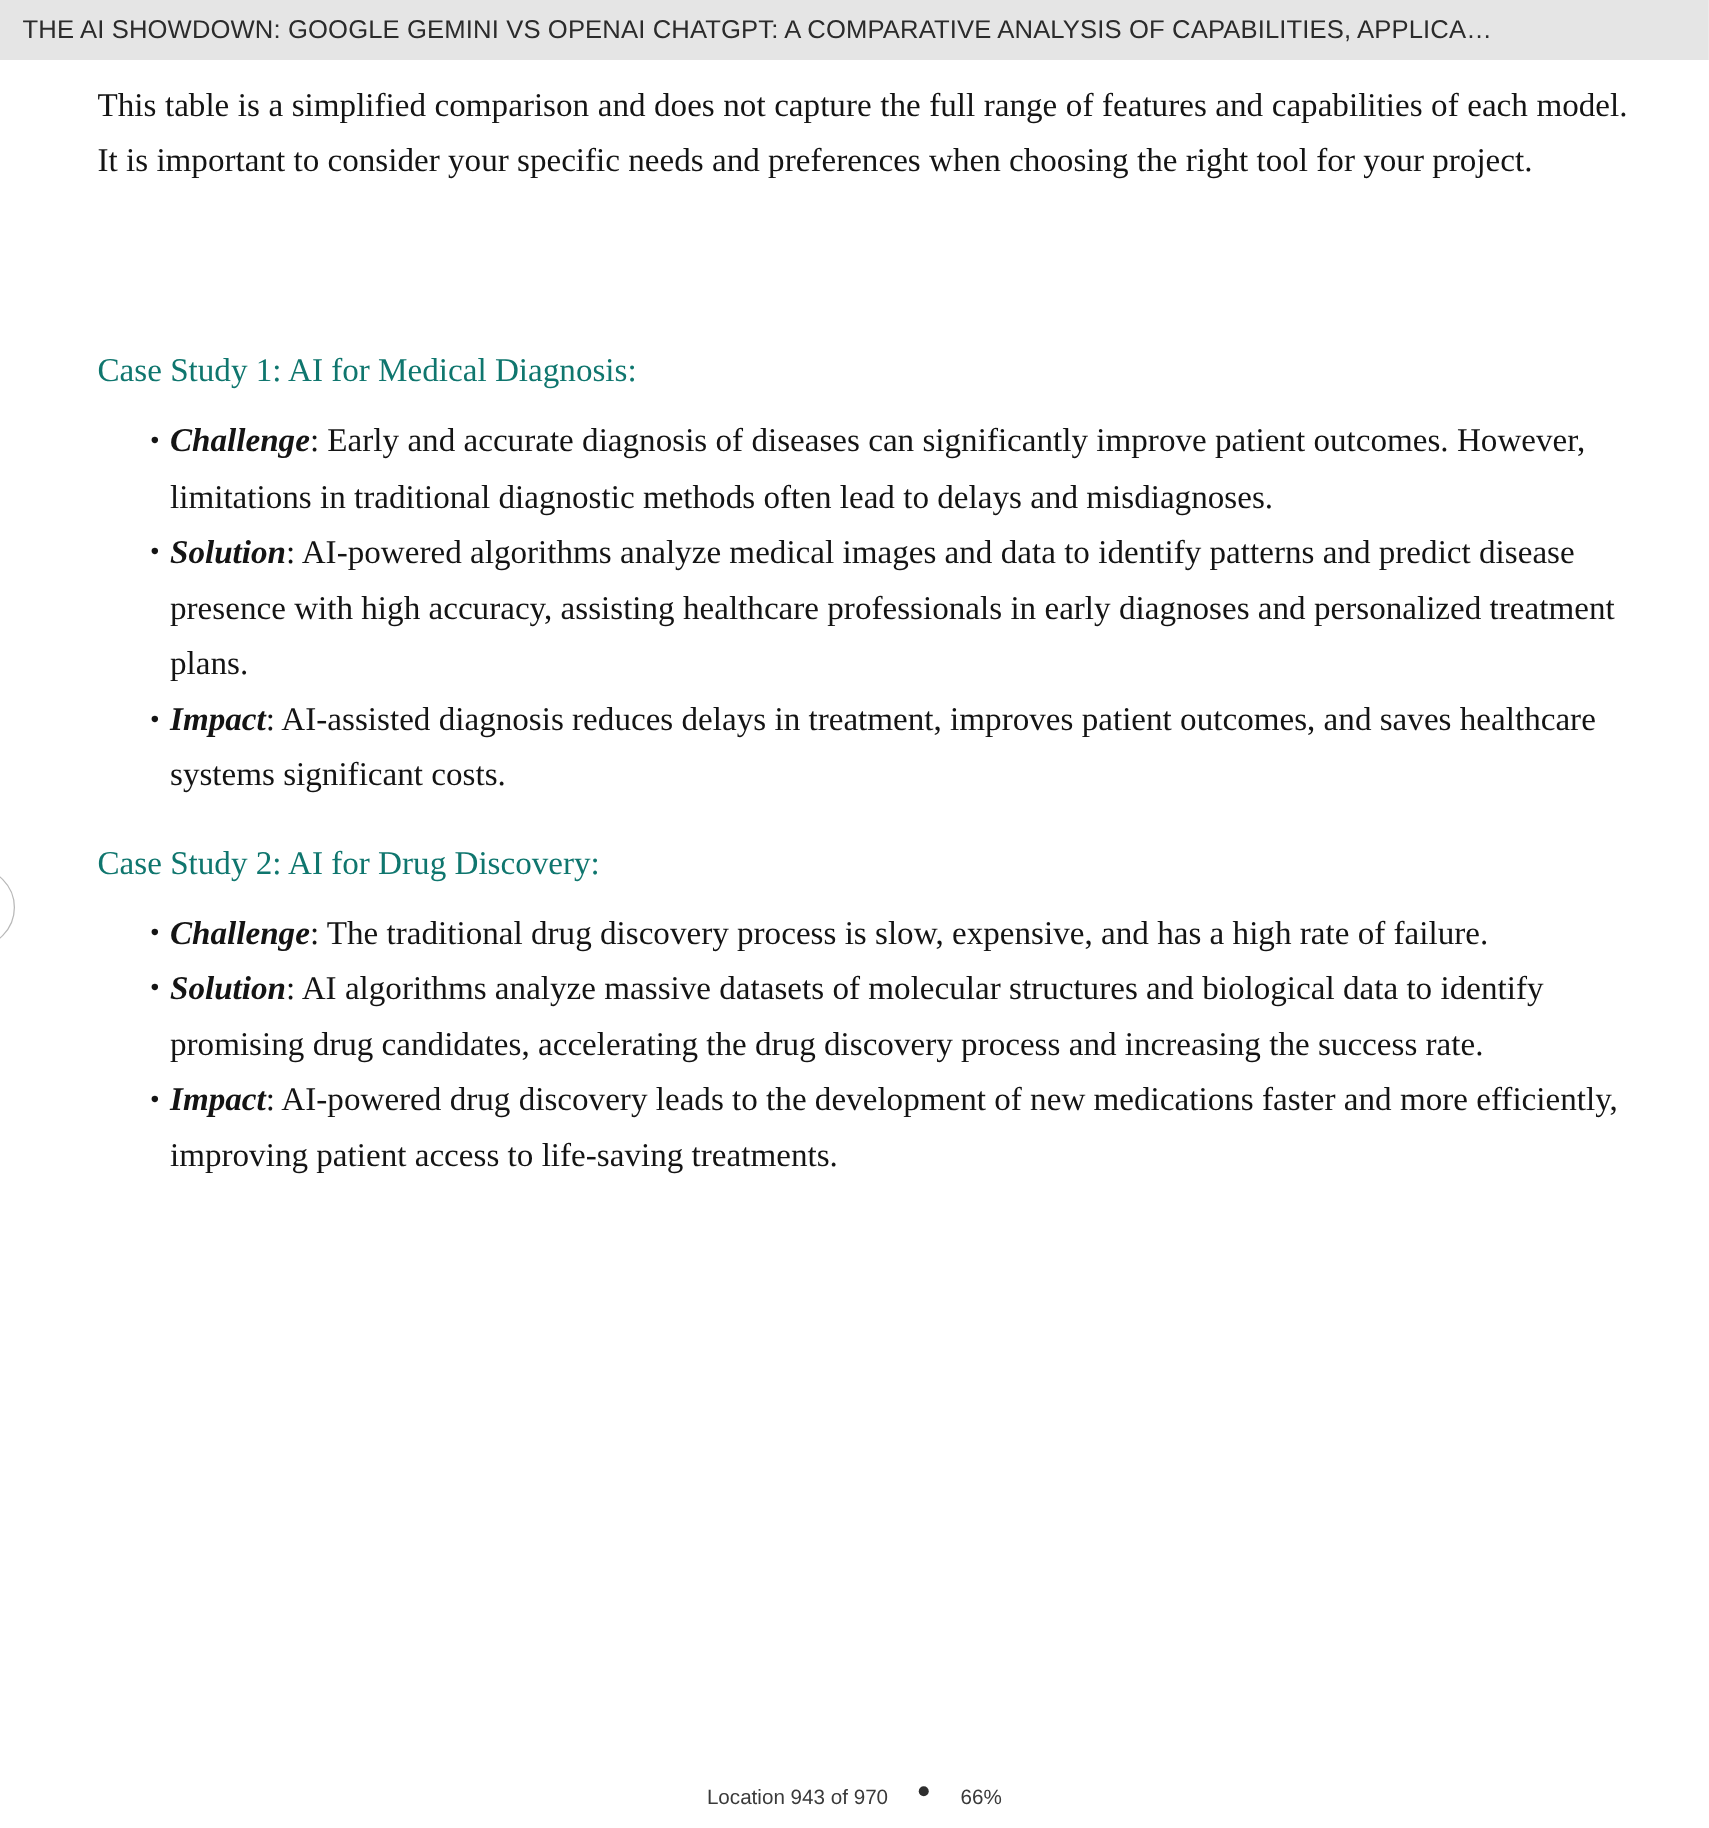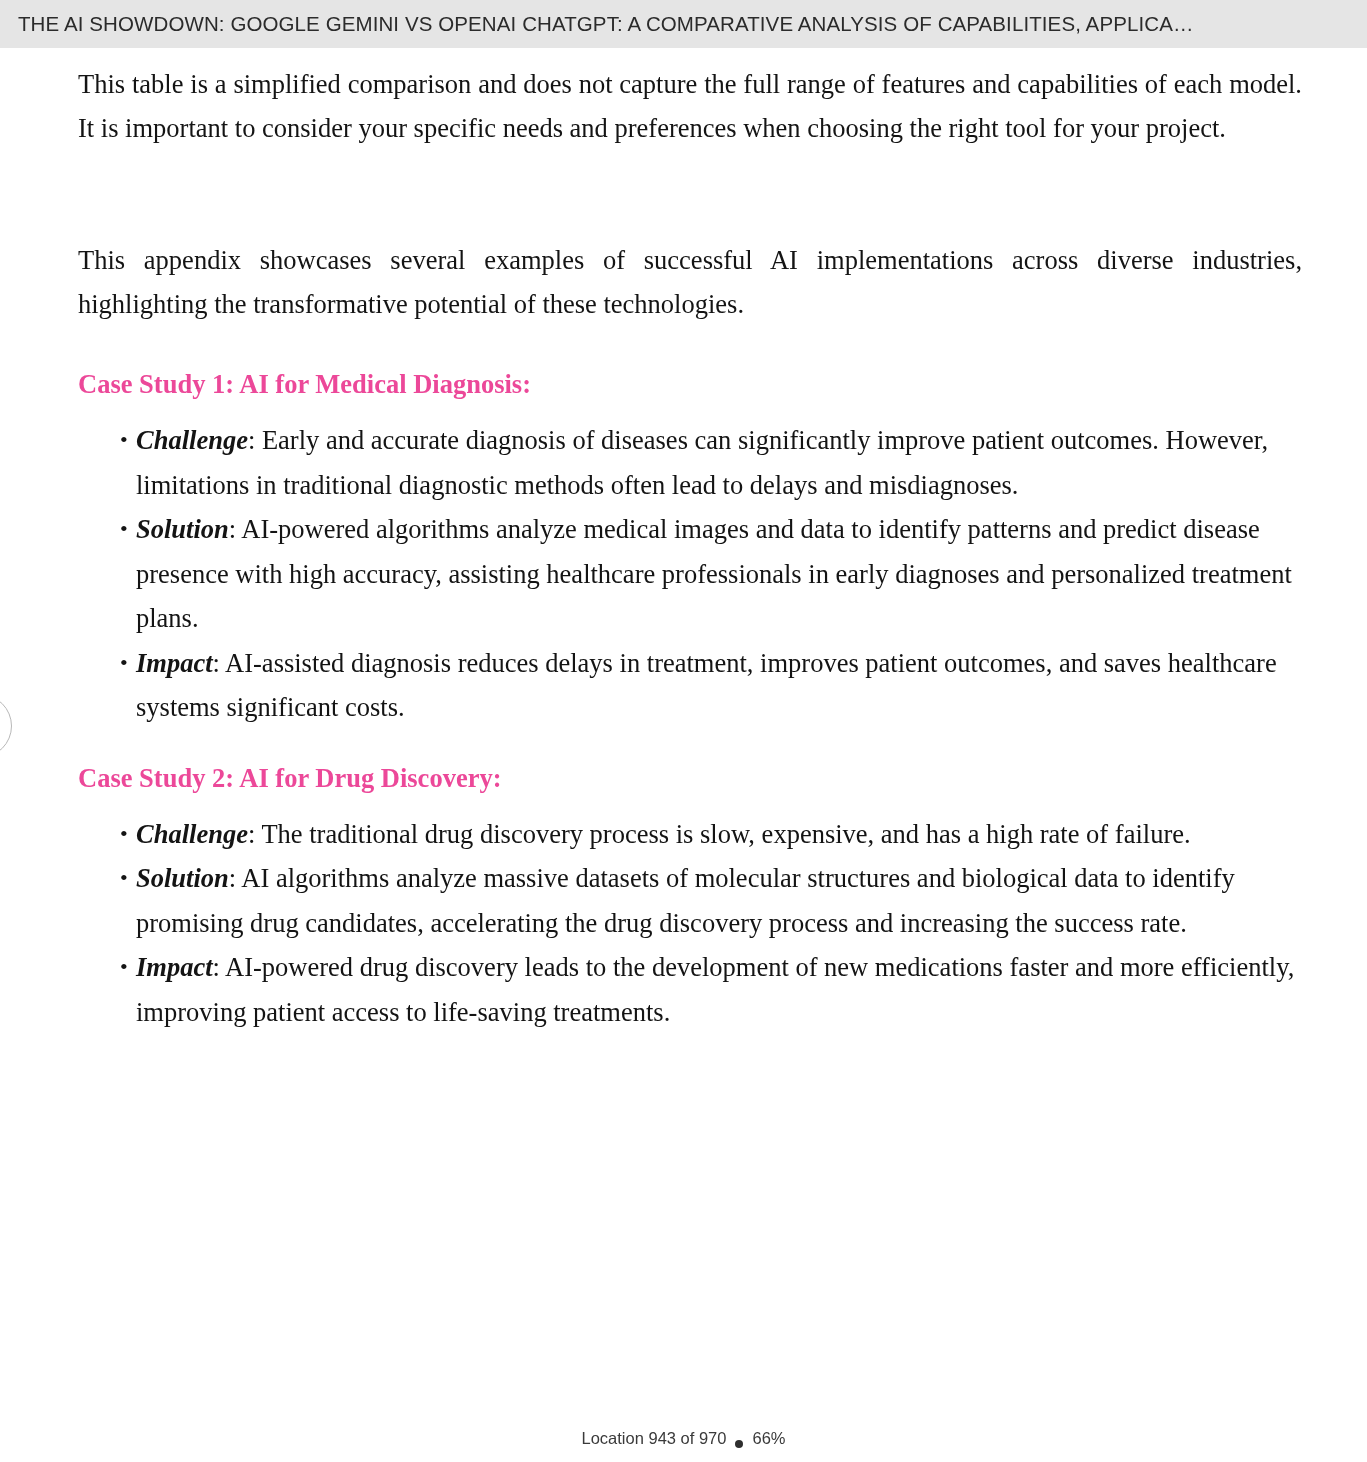--- a/index.html
+++ b/index.html
@@ -80,24 +80,24 @@
     letter-spacing: -0.3px;
     color: #111111;
   }
 
   .gap-after-heading { height: 26px; }
   .gap-after-para { height: 38px; }
 
   h3.case-heading {
     margin: 0;
     font-family: "Liberation Serif", "DejaVu Serif", serif;
-    font-weight: bold;
+    font-weight: normal;
     font-size: 26.5px;
     line-height: 40px;
-    color: #ec4899;
+    color: #0f766e;
   }
 
   ul.case-list {
     margin: 0;
     padding: 0;
     list-style: none;
   }
   ul.case-list li {
     position: relative;
     padding-left: 58px;
@@ -141,22 +141,22 @@
     bottom: 0;
     width: 1367px;
     height: 48px;
     display: flex;
     align-items: center;
     justify-content: center;
     background: #ffffff;
   }
   .footer-inner {
     display: flex;
-    align-items: flex-end;
-    gap: 9px;
+    align-items: flex-start;
+    gap: 25px;
     font-family: "Liberation Sans", "DejaVu Sans", sans-serif;
     font-size: 16.5px;
     color: #3a3a3a;
   }
   .footer-dot {
     width: 8px;
     height: 8px;
     border-radius: 50%;
     background: #2e2e2e;
     display: inline-block;
@@ -175,21 +175,20 @@
 
   <div class="content">
 
     <p class="body-text">This table is a simplified comparison and does not capture the full range of features and capabilities of each model. It is important to consider your specific needs and preferences when choosing the right tool for your project.</p>
 
     <div class="gap-after-intro"></div>
 
 
     <div class="gap-after-heading"></div>
 
-    <p class="body-text">This appendix showcases several examples of successful AI implementations across diverse industries, highlighting the transformative potential of these technologies.</p>
 
     <div class="gap-after-para"></div>
 
     <h3 class="case-heading">Case Study 1: AI for Medical Diagnosis:</h3>
 
     <div class="gap-list-top"></div>
 
     <ul class="case-list">
       <li>
         <span class="bullet">•</span>

